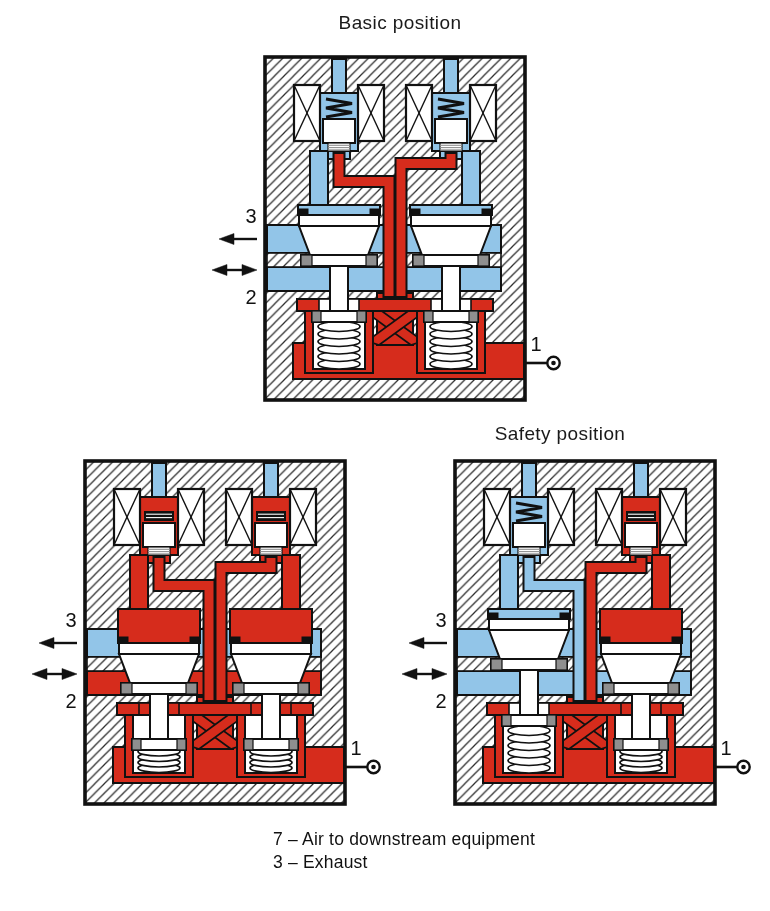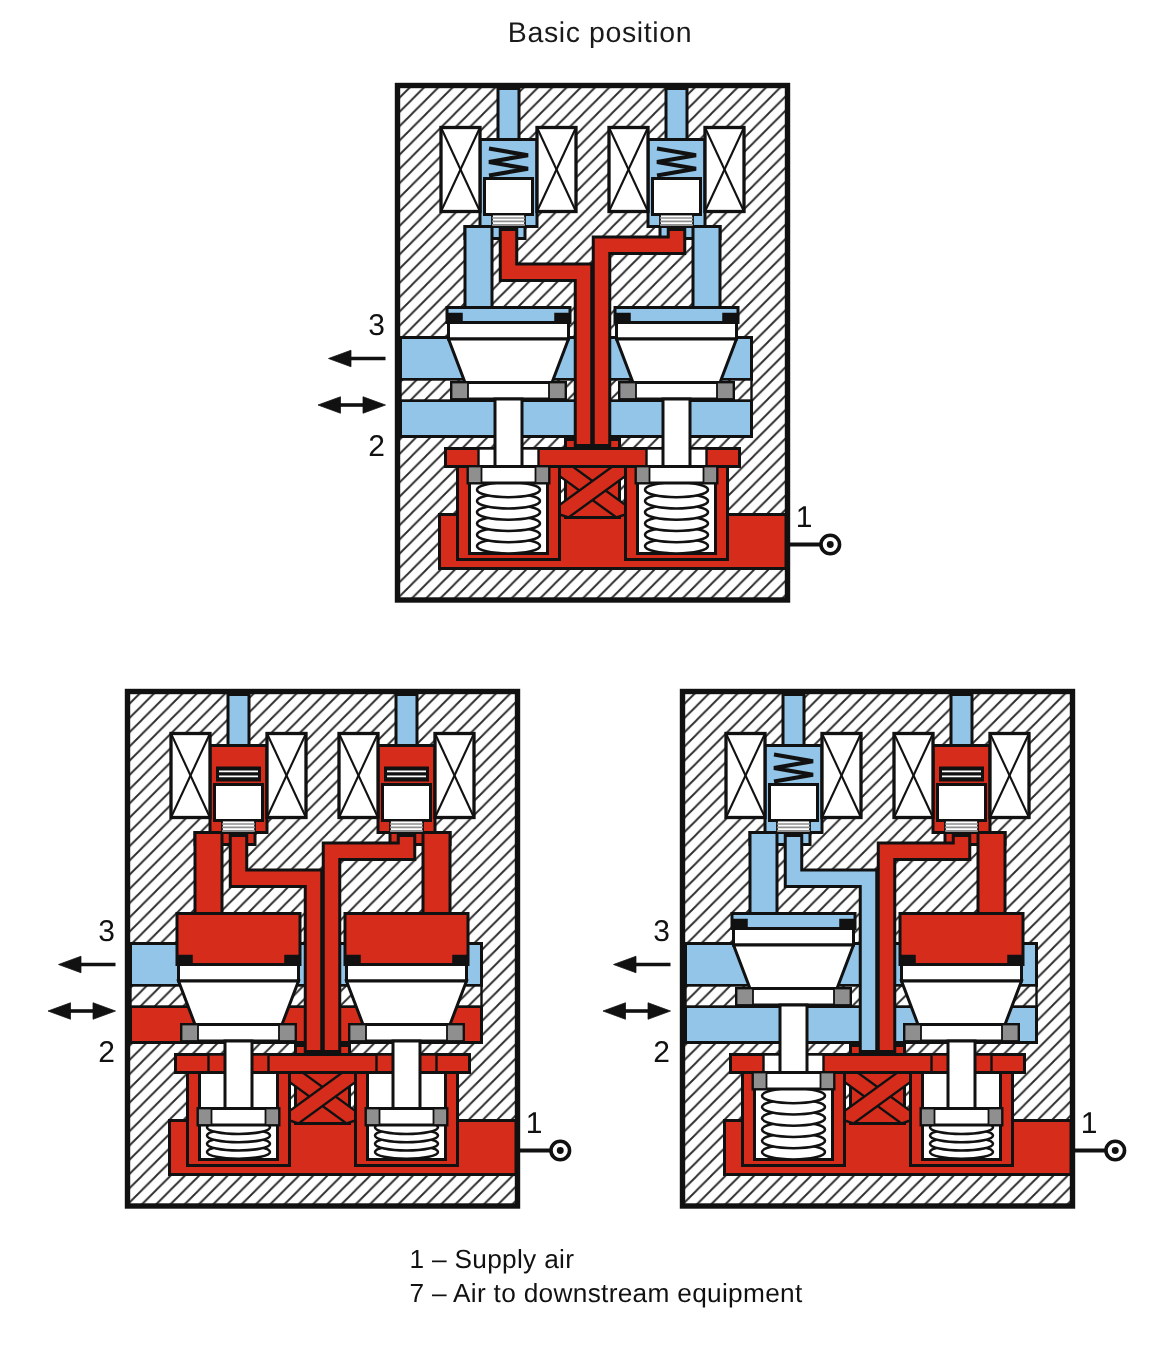--- a/index.html
+++ b/index.html
@@ -10,20 +10,21 @@
   svg.valve{position:absolute;width:372px;height:350px;overflow:visible;}
   .legend{position:absolute;left:273px;top:828px;font-size:17.5px;line-height:22.5px;letter-spacing:.2px;}
   .legend div{white-space:nowrap;}
 </style>
 </head>
 <body>
 
 <div class="stage">
 
   <div class="panel-title" style="left:400px;top:12px;">Basic position</div>
+  <div class="panel-title" style="left:560px;top:423px;">Safety position</div>
 
   <svg class="valve" id="valve-basic" viewBox="-58 -2 372 350" style="left:207px;top:55px;">
       <defs>
         <pattern id="h-basic" width="9.5" height="9.5" patternUnits="userSpaceOnUse">
           <rect x="0" y="0" width="9.5" height="9.5" fill="#fff"></rect>
           <path d="M-1,10.5 L10.5,-1 M-3.35,3.35 L3.35,-3.35 M6.15,12.85 L12.85,6.15" stroke="#2b2b2b" stroke-width="1.25" fill="none"></path>
         </pattern>
       </defs>
       <g>
         <rect x="0" y="0" width="260" height="343" fill="url(#h-basic)" stroke="#111111" stroke-width="3.6"></rect>
@@ -427,16 +428,16 @@
         <g>
           <line x1="259" y1="306" x2="282" y2="306" stroke="#111111" stroke-width="2.6"></line>
           <circle cx="288.5" cy="306" r="6.2" fill="#fff" stroke="#111111" stroke-width="2.4"></circle>
           <circle cx="288.5" cy="306" r="2.3" fill="#111"></circle>
         </g>
         <text x="271" y="294" text-anchor="middle" font-size="20" fill="#111111" font-family="&quot;Liberation Sans&quot;,sans-serif">1</text>
       </g>
     </svg>
 
   <div class="legend">
-    <div>1 – Supply air</div>
     <div>7 – Air to downstream equipment</div>
+    <div>3 – Exhaust</div>
   </div>
 </div>
 
 </body></html>

